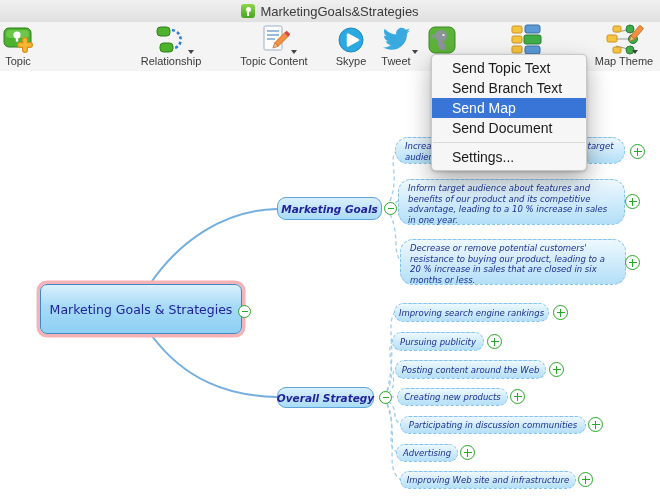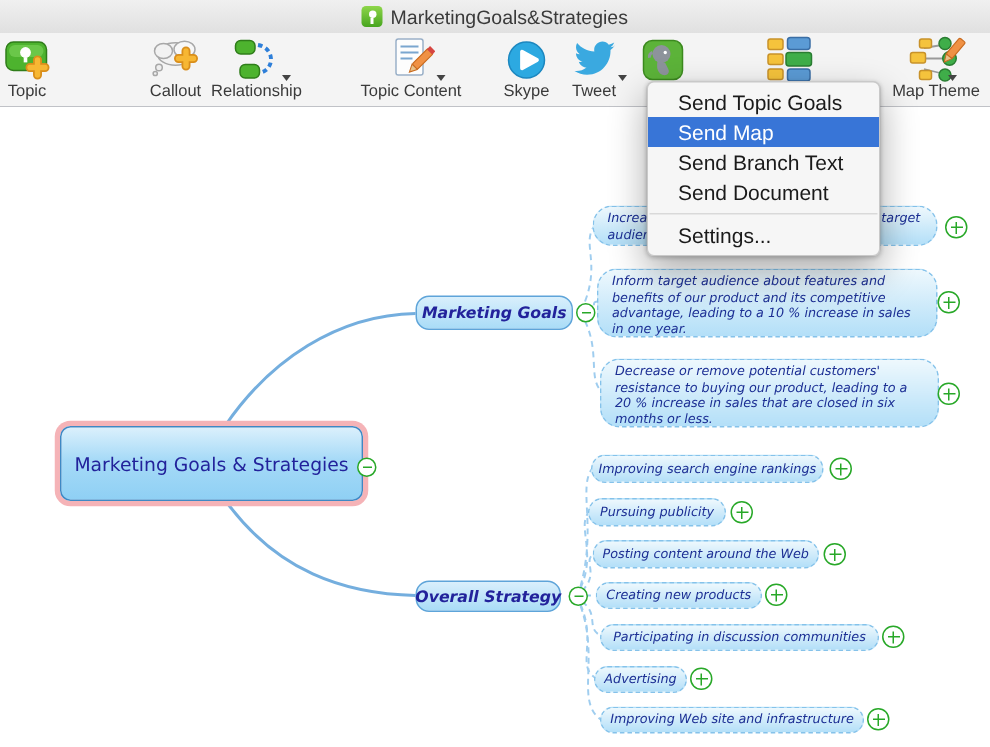--- a/index.html
+++ b/index.html
@@ -84,34 +84,20 @@
         <circle cx="16" cy="9" r="3.6" fill="#fff"></circle>
           <rect x="14.8" y="12.2" width="2.4" height="3.4" fill="#fff"></rect>
         <path d="M24 14 v10 M19 19 h10" stroke="#d98e1b" stroke-width="6" stroke-linecap="round"></path>
         <path d="M24 14 v10 M19 19 h10" stroke="#f7b733" stroke-width="3.6" stroke-linecap="round"></path>
       </svg>
     </span>
     <span class="tb-label">Topic</span>
   </div>
 
 
-  <div class="tb-item" style="left:94px;width:46px">
-    <span class="tb-icon">
-      <svg width="36" height="28" viewBox="0 0 36 28">
-        <ellipse cx="18" cy="10" rx="12" ry="7.5" fill="#f2f2f2" stroke="#a8a8a8"></ellipse>
-        <ellipse cx="10" cy="8" rx="6" ry="5" fill="#f2f2f2" stroke="#a8a8a8"></ellipse>
-        <ellipse cx="24" cy="7" rx="7" ry="5.5" fill="#f7f7f7" stroke="#a8a8a8"></ellipse>
-        <circle cx="7" cy="19" r="2.2" fill="#eee" stroke="#a8a8a8"></circle>
-        <circle cx="4.5" cy="23" r="1.4" fill="#eee" stroke="#a8a8a8"></circle>
-        <path d="M25 8 v10 M20 13 h10" stroke="#d98e1b" stroke-width="6" stroke-linecap="round"></path>
-        <path d="M25 8 v10 M20 13 h10" stroke="#f7b733" stroke-width="3.6" stroke-linecap="round"></path>
-      </svg>
-    </span>
-    <span class="tb-label">Callout</span>
-  </div>
 
   <div class="tb-item" style="left:142px;width:58px">
     <span class="tb-icon">
       <svg width="32" height="29" viewBox="0 0 32 29">
         <rect x="2" y="2" width="13" height="9" rx="3.5" fill="#4db32e" stroke="#2f7d1a"></rect>
         <rect x="5" y="18" width="13" height="9" rx="3.5" fill="#4db32e" stroke="#2f7d1a"></rect>
         <path d="M17 5 C 28 7 28 20 20 23" fill="none" stroke="#2e7fd9" stroke-width="2.6" stroke-dasharray="3 2.4"></path>
       </svg>
       <span class="dd-arrow"></span>
     </span>
@@ -258,19 +244,19 @@
 <div class="node sub one" style="left:400px;top:416px;width:186px;height:18px">Participating in discussion communities</div>
 <span class="pm plus" style="left:588px;top:417px;width:15px;height:15px"></span>
 
 <div class="node sub one" style="left:396px;top:444px;width:62px;height:18px">Advertising</div>
 <span class="pm plus" style="left:460px;top:445px;width:15px;height:15px"></span>
 
 <div class="node sub one" style="left:400px;top:471px;width:176px;height:18px">Improving Web site and infrastructure</div>
 <span class="pm plus" style="left:578px;top:472px;width:15px;height:15px"></span>
 
 <div class="menu">
-  <div class="menu-item">Send Topic Goals</div>
+  <div class="menu-item">Send Topic Text</div>
+  <div class="menu-item">Send Branch Text</div>
   <div class="menu-item hl">Send Map</div>
-  <div class="menu-item">Send Branch Text</div>
   <div class="menu-item">Send Document</div>
   <div class="menu-sep"></div>
   <div class="menu-item">Settings...</div>
 </div>
 
 </body></html>

